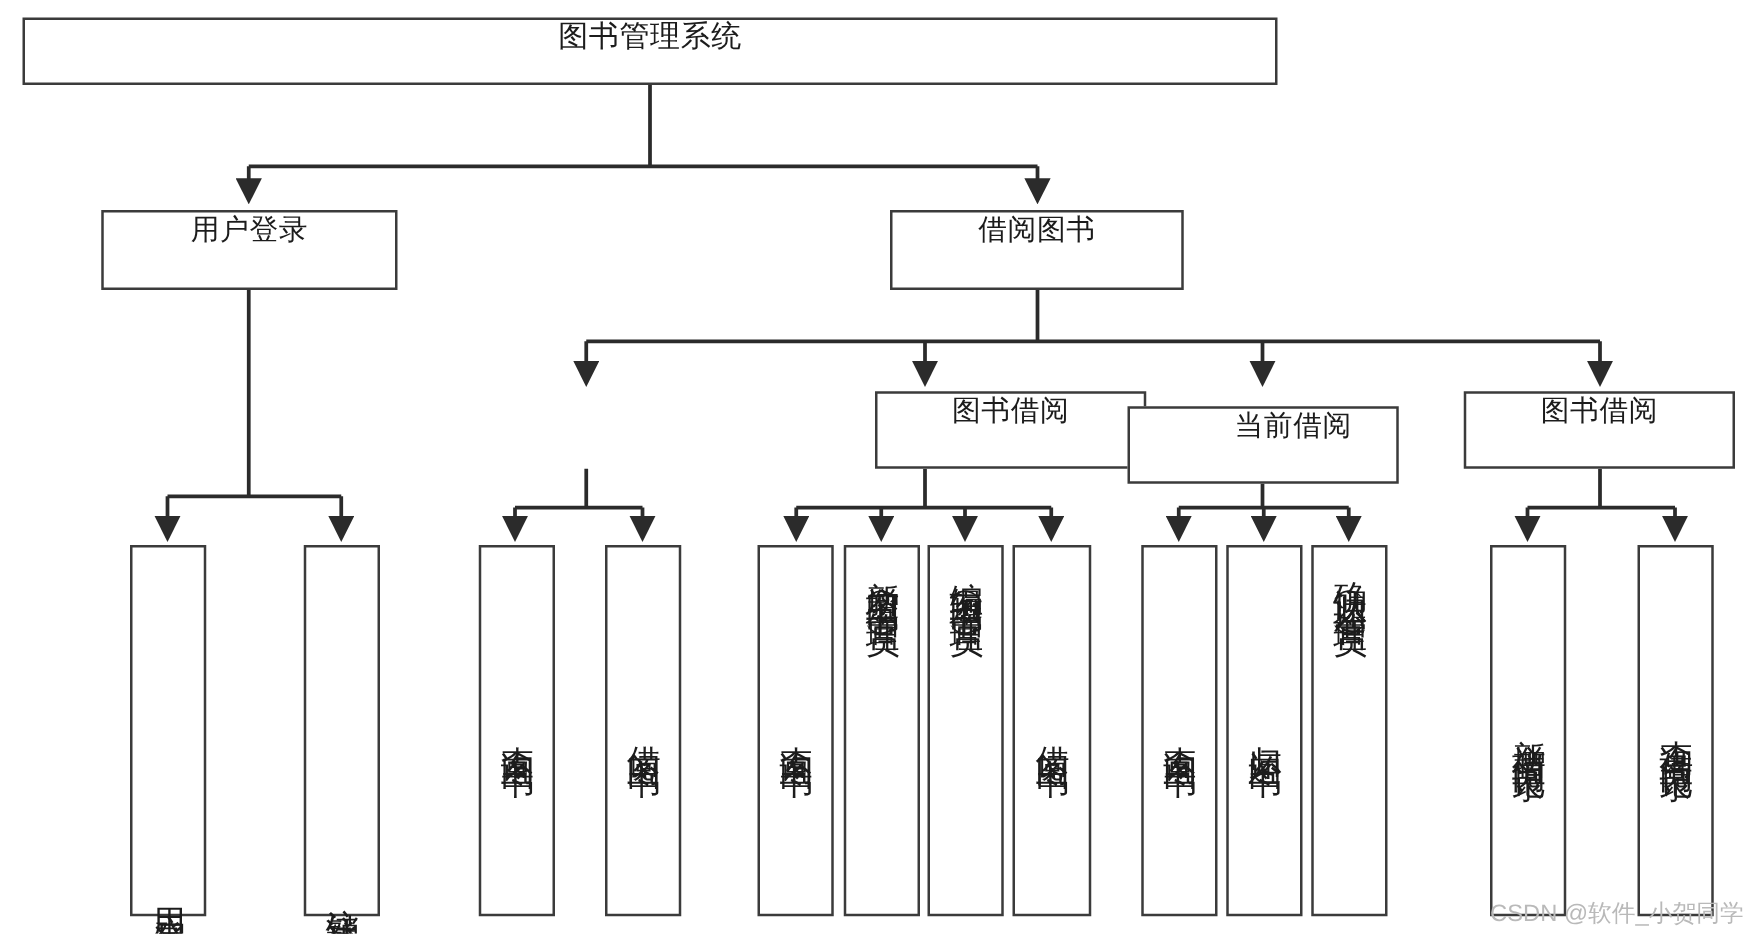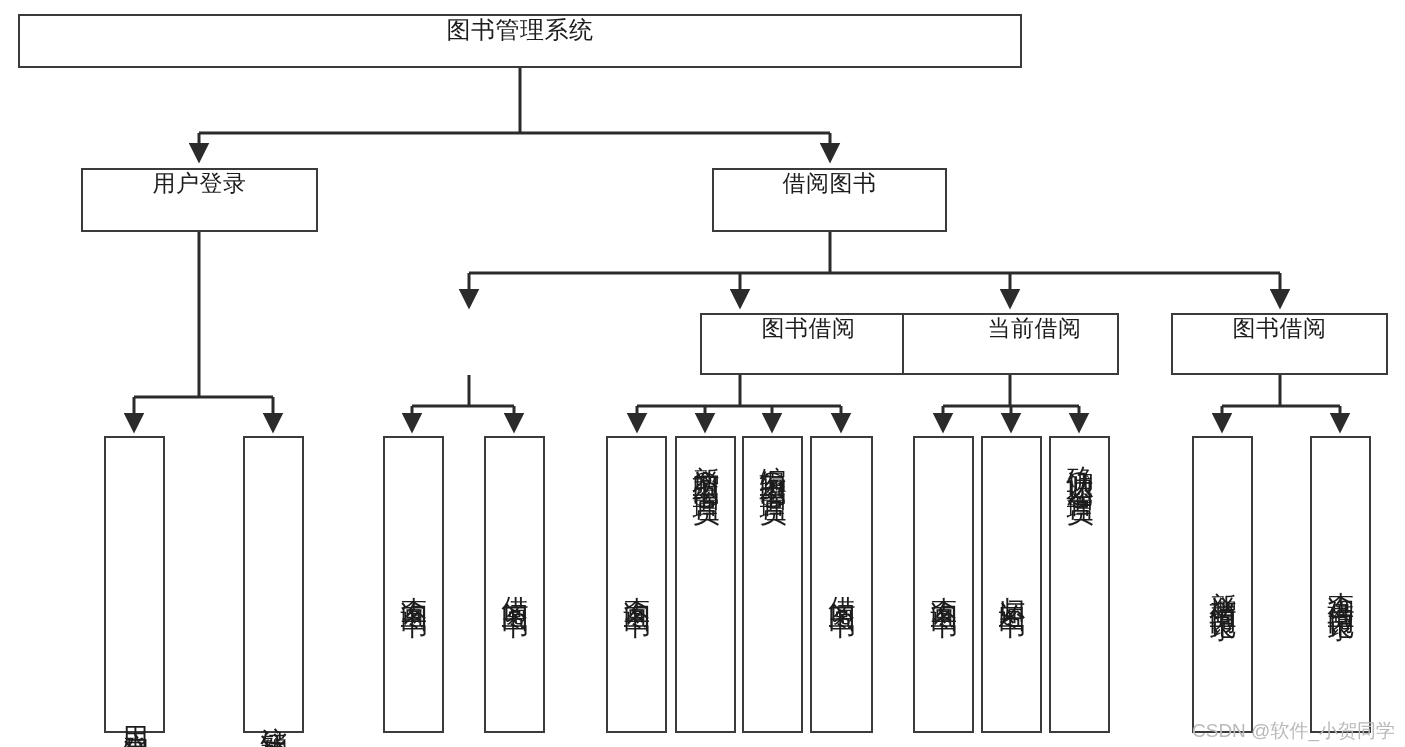--- a/index.html
+++ b/index.html
@@ -143,21 +143,21 @@
 
   <div class="node h-node" style="left:712px; top:168px; width:235px; height:64px;">
     <span class="node-label">借阅图书</span>
   </div>
 
 
   <div class="node h-node" style="left:664px; top:313px; width:217px; height:62px;margin-left:36px;">
     <span class="node-label">图书借阅</span>
   </div>
 
-  <div class="node h-node" style="left:902px; top:313px; width:217px; height:62px;padding-left:48px;">
+  <div class="node h-node" style="left:902px; top:325px; width:217px; height:62px;padding-left:48px;">
     <span class="node-label">当前借阅</span>
   </div>
 
   <div class="node h-node" style="left:1171px; top:313px; width:217px; height:62px;">
     <span class="node-label">图书借阅</span>
   </div>
 
   <div class="node v-node align-end" style="left:104px; top:436px; width:61px; height:297px;">
     <span class="node-label">用户登录</span>
   </div>

